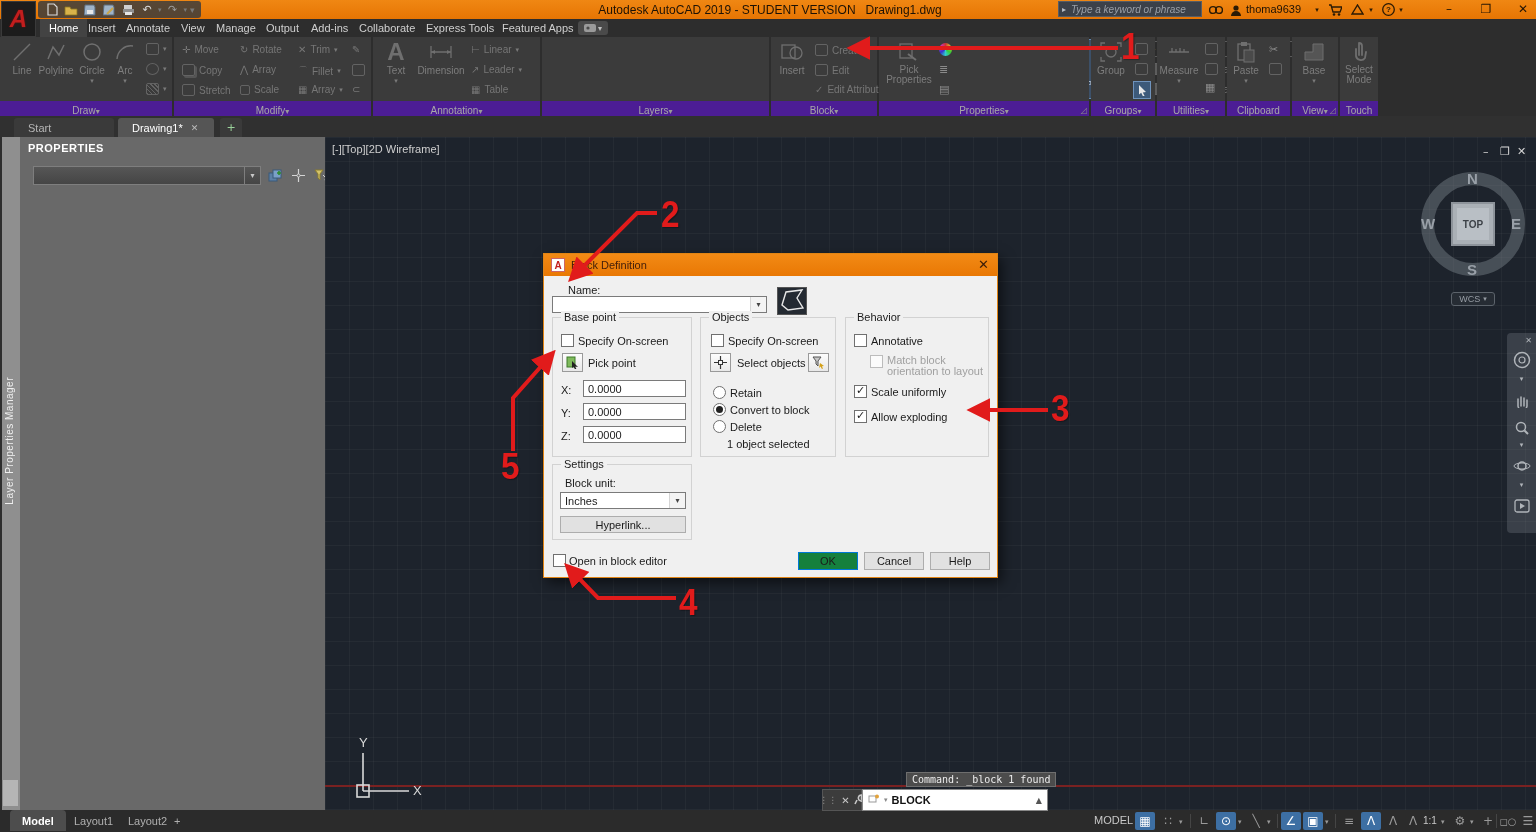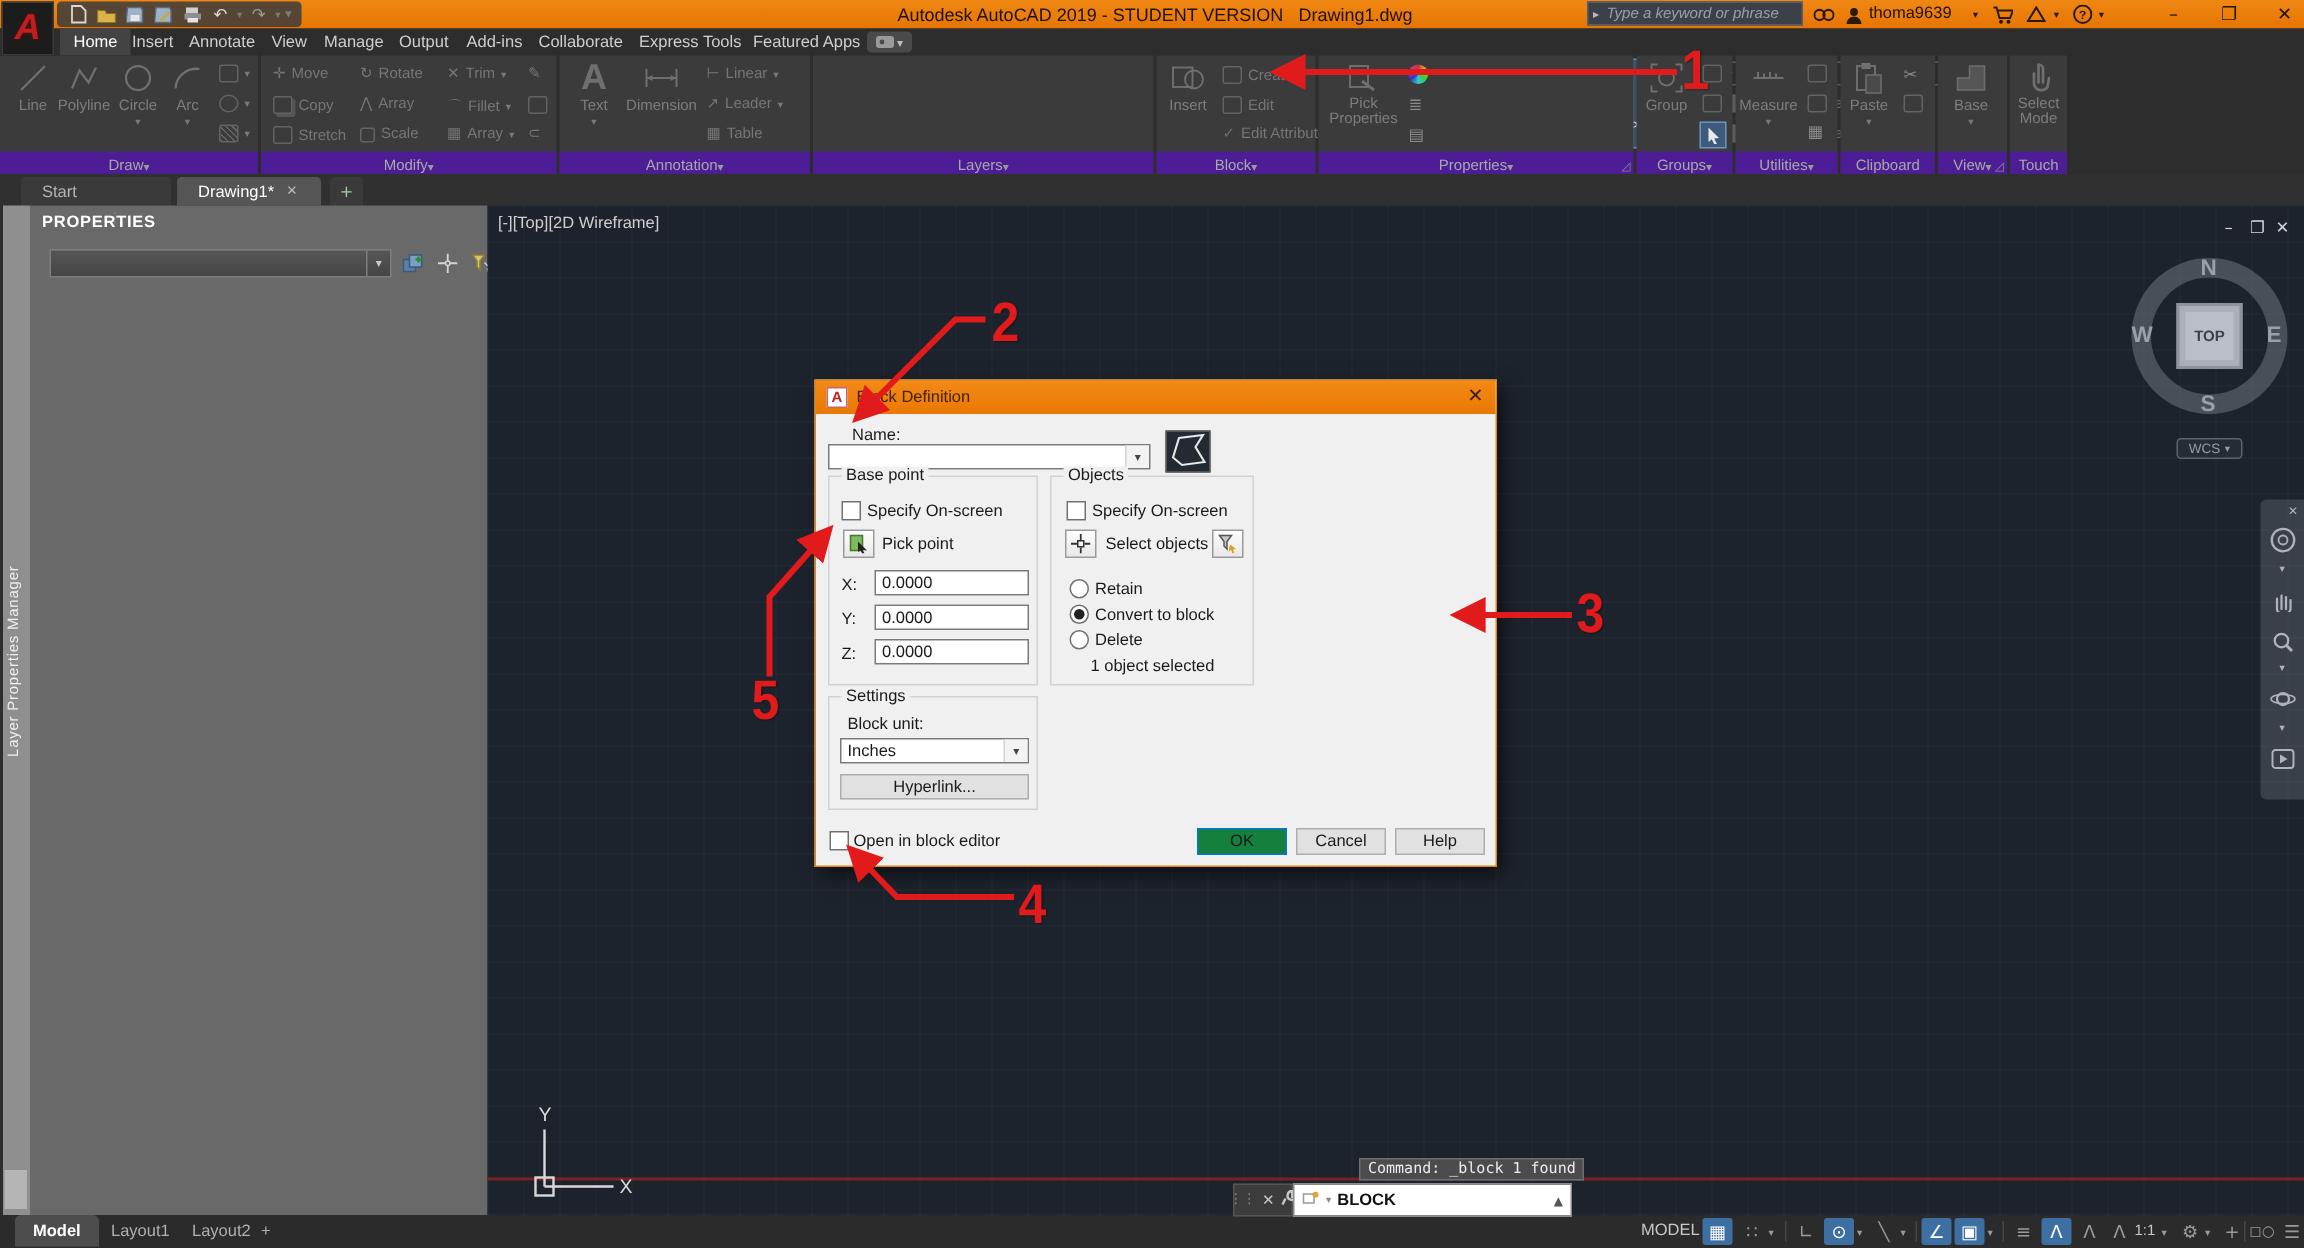--- a/index.html
+++ b/index.html
@@ -713,20 +713,31 @@
         </span>
       <span class="rdo" style="left:12px;top:68px"></span>
       <span class="dlbl" style="left:29px;top:69px">Retain</span>
       <span class="rdo sel" style="left:12px;top:85px"></span>
       <span class="dlbl" style="left:29px;top:86px">Convert to block</span>
       <span class="rdo" style="left:12px;top:102px"></span>
       <span class="dlbl" style="left:29px;top:103px">Delete</span>
       <span class="dlbl" style="left:26px;top:120px">1 object selected</span>
     </div>
 
+    <div class="grp" style="left:301px;top:63px;width:144px;height:140px">
+      <span class="legend">Behavior</span>
+      <span class="ckb" style="left:8px;top:16px"></span>
+      <span class="dlbl" style="left:25px;top:17px">Annotative</span>
+      <span class="ckb disabled" style="left:24px;top:37px"></span>
+      <span class="dlbl dis" style="left:41px;top:37px;width:96px">Match block orientation to layout</span>
+      <span class="ckb checked" style="left:8px;top:67px"></span>
+      <span class="dlbl" style="left:25px;top:68px">Scale uniformly</span>
+      <span class="ckb checked" style="left:8px;top:92px"></span>
+      <span class="dlbl" style="left:25px;top:93px">Allow exploding</span>
+    </div>
 
     <div class="grp" style="left:8px;top:210px;width:140px;height:76px">
       <span class="legend">Settings</span>
       <span class="dlbl" style="left:12px;top:12px">Block unit:</span>
       <div class="combo" style="left:7px;top:27px;width:126px">
         <span>Inches</span>
         <span class="dd g">▾</span>
       </div>
       <div class="dbtn" style="left:7px;top:51px;width:126px;height:17px">
           <span>Hyperlink...</span>

